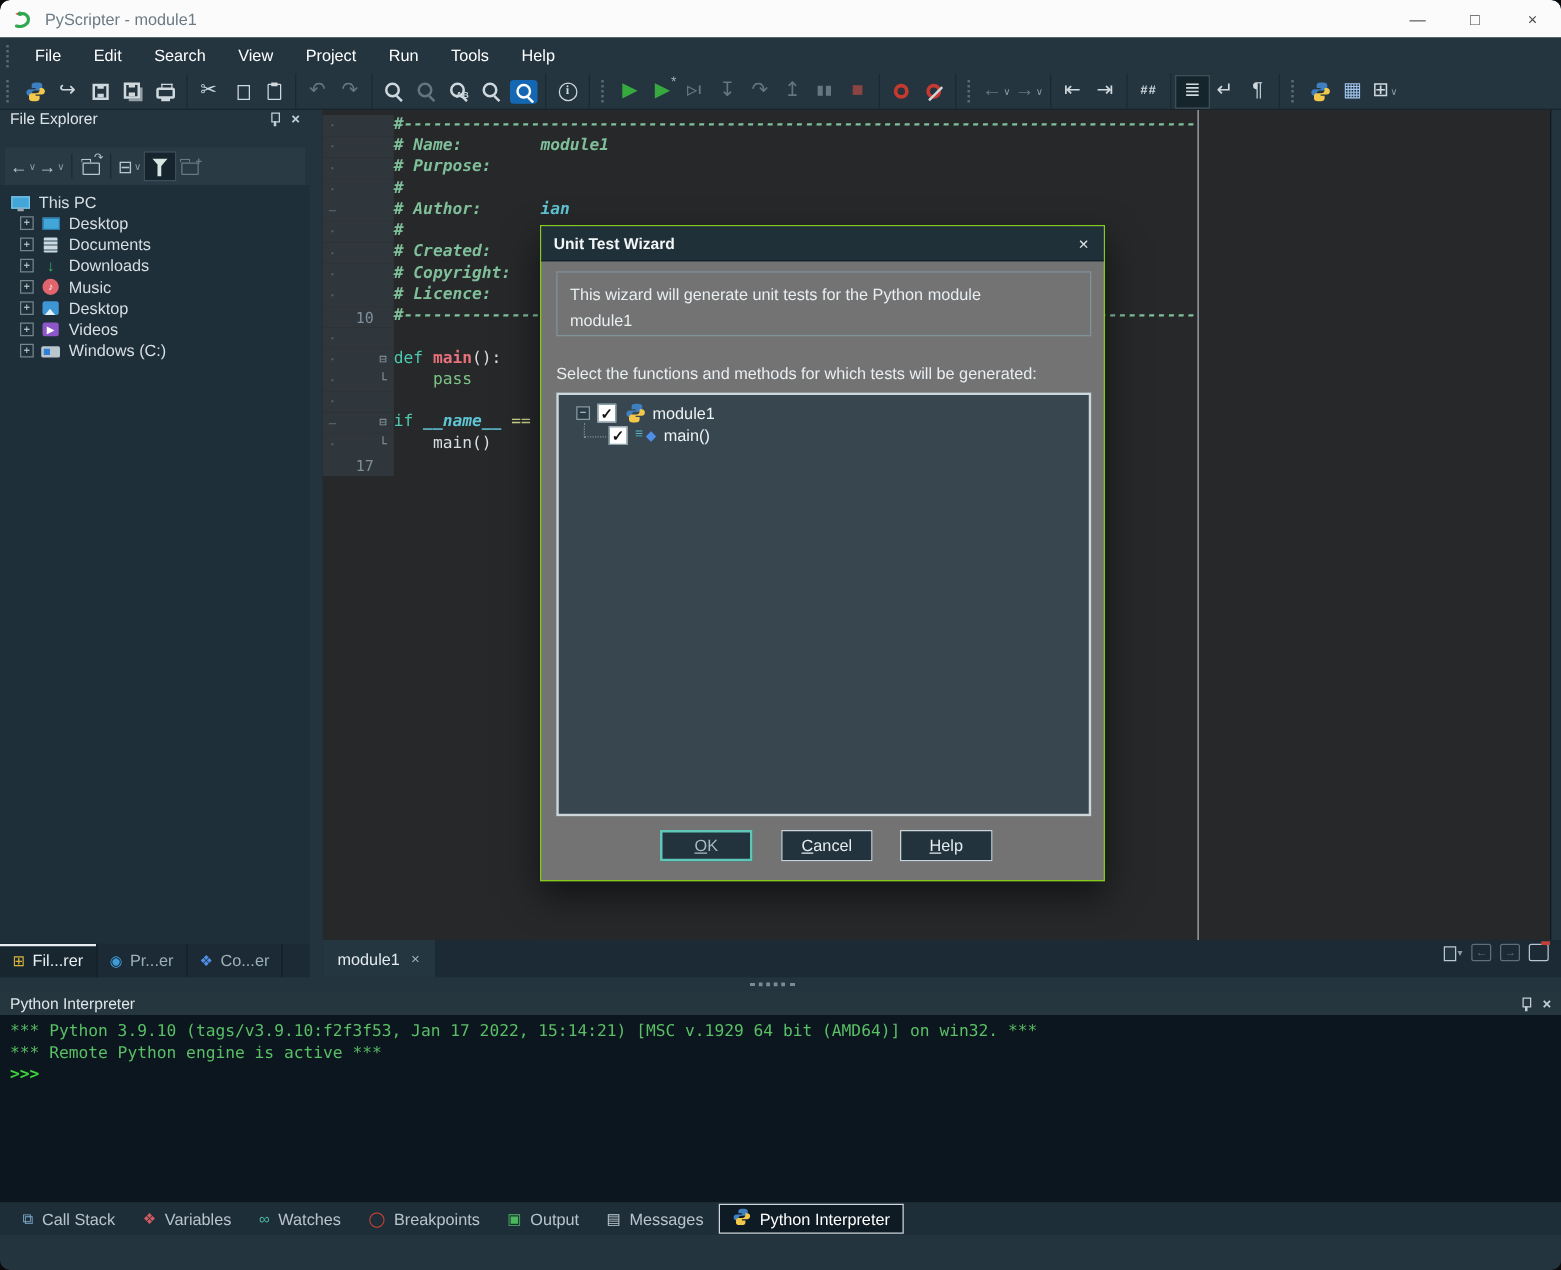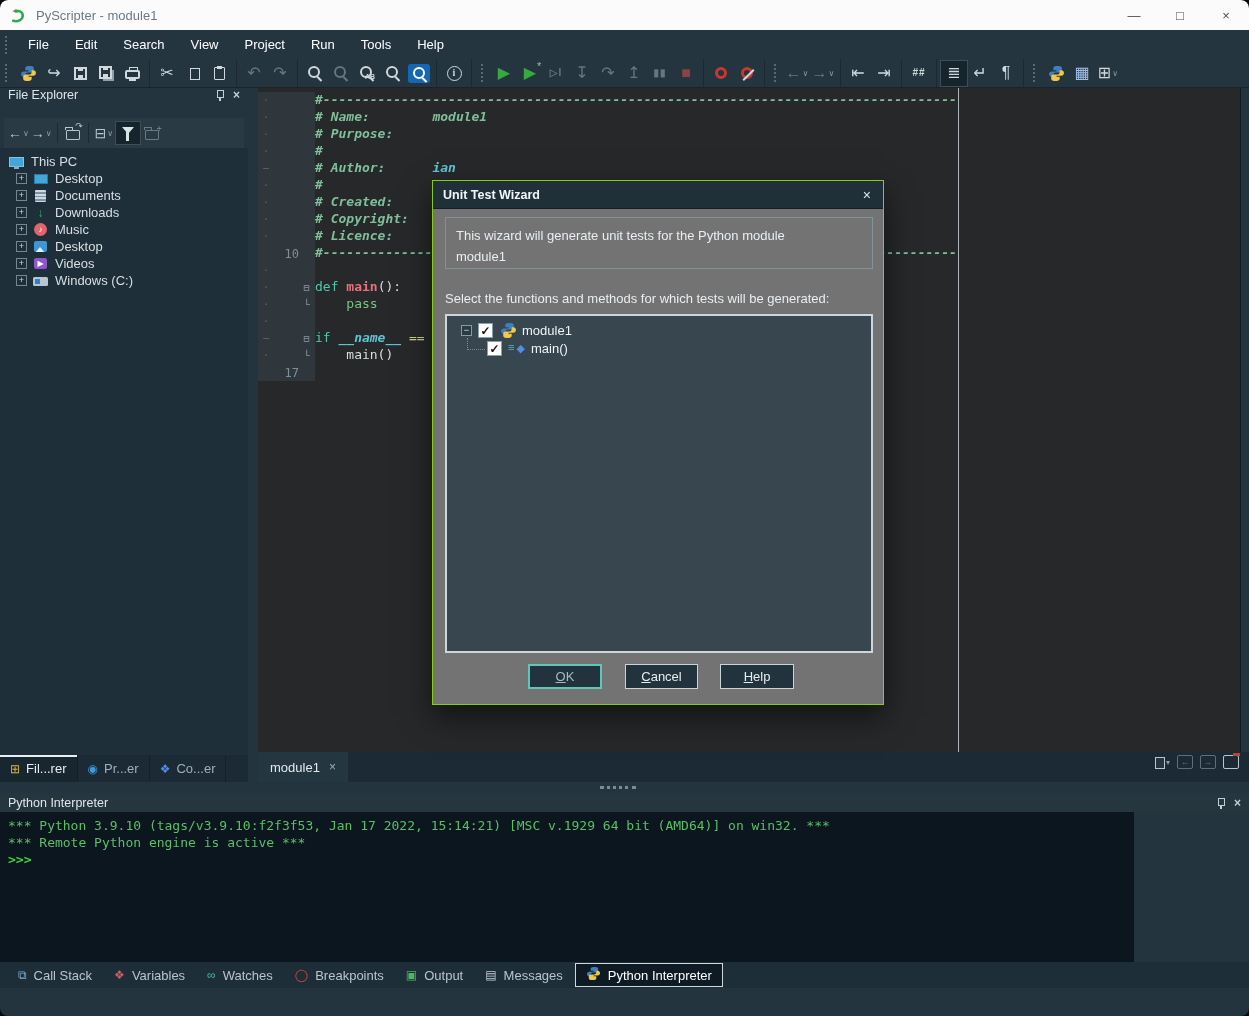--- a/index.html
+++ b/index.html
@@ -127,21 +127,21 @@
   .strip-icons { position:absolute; right:10px; top:3px; display:flex; gap:7px; align-items:center; color:#b9c6cd; }
   .strip-icons .dim { color:#5f6e78; }
 
   
   .h-split { position:absolute; left:0; top:782px; width:1249px; height:11px; background:#24343e; }
   .h-split .dots { position:absolute; left:600px; top:4px; width:36px; border-top:3px dotted #7b8b94; }
 
   
   .interp-caption { position:absolute; left:0; top:793px; width:1249px; height:19px; background:#26363f; display:flex; align-items:center; font-size:12.5px; color:#dfe6ea; }
   .interp-caption .cap-label { margin-left:8px; flex:1; }
-  .interp { position:absolute; left:0; top:812px; width:1134px; height:150px; background:#0c161e; padding:6px 0 0 8px; font-family:"DejaVu Sans Mono",monospace; font-size:13px; }
+  .interp { position:absolute; left:0; top:812px; width:1249px; height:150px; background:#0c161e; padding:6px 0 0 8px; font-family:"DejaVu Sans Mono",monospace; font-size:13px; }
   .iline { height:17px; color:#5abf66; white-space:pre; }
   .iprompt { height:17px; color:#3fd23f; font-weight:bold; }
 
   
   .dock-tabs { position:absolute; left:0; top:962px; width:1249px; height:26px; background:#1e2e38; display:flex; align-items:center; padding-left:8px; gap:2px; }
   .dtab { display:flex; align-items:center; gap:7px; padding:0 10px; height:24px; font-size:13px; color:#b9c4cc; cursor:default; }
   .dtab .dicon { font-size:12px; }
   .dtab.active { background:#0e1b24; border:1px solid #cfd8dd; color:#fff; }
 
   

